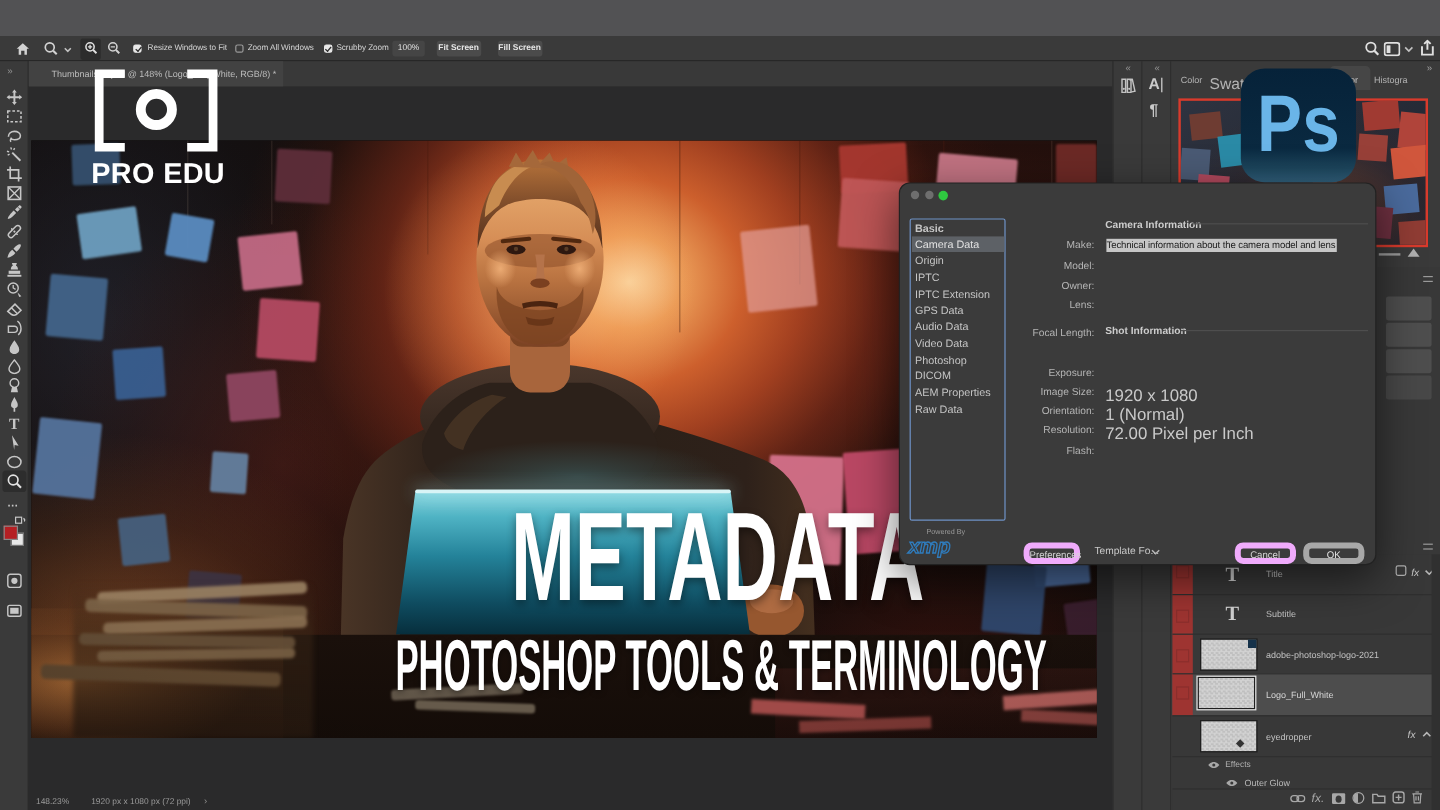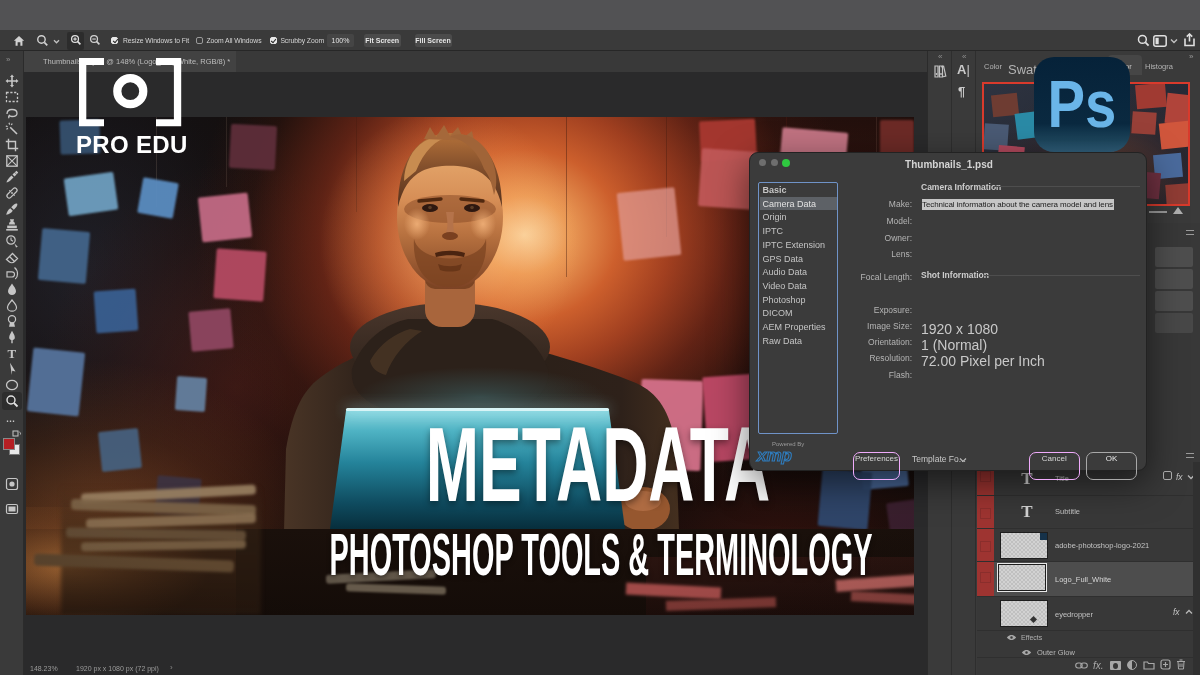--- a/index.html
+++ b/index.html
@@ -61,21 +61,21 @@
   .panels { left:927px; top:51px; width:273px; height:624px; background:#3a3a3a; }
 
   
   .dlg { left:749px; top:152px; width:398px; height:319px; background:#3b3b3b;
     border-radius:9px; border:1px solid #222; box-shadow:0 12px 36px rgba(0,0,0,.55);
     z-index:60; }
 
   .dlist { position:absolute; left:4px; font-size:9px; color:#c5c5c5; white-space:nowrap; }
   .dlbl { position:absolute; left:0; width:162px; text-align:right; font-size:8.5px; color:#b5b5b5; }
   .dval { position:absolute; left:171px; font-size:14px; color:#c9c9c9; }
-  .dbtn { position:absolute; height:28px; border:1px solid #f0abfc; border-radius:7px;
+  .dbtn { position:absolute; height:18px; border:5px solid #f0abfc; border-radius:7px;
     font-size:8px; color:#d6d6d6; text-align:center; line-height:12px; }
 
   
   .proedu { left:74px; top:52px; width:120px; height:110px; z-index:40; }
 
   
   .psicon { left:1034px; top:57px; width:96px; height:95px; border-radius:20px;
     background:linear-gradient(180deg,#062239 0%, #0a2940 70%, #1d465d 88%, #31607c 100%);
     z-index:50; text-align:center; }
   .psicon span { position:absolute; left:0; top:12.7px; width:96px; text-align:center;
@@ -526,21 +526,20 @@
   </div>
 
   <div class="abs psicon">
       <span>Ps</span>
     </div>
 
   <div class="abs dlg" id="dlg">
     <div class="abs" style="left:9px;top:6.2px;width:7px;height:7px;border-radius:50%;background:#6e6e6e;"></div>
     <div class="abs" style="left:20.5px;top:6.2px;width:7px;height:7px;border-radius:50%;background:#6e6e6e;"></div>
     <div class="abs" style="left:32px;top:5.7px;width:8px;height:8px;border-radius:50%;background:#2fc840;"></div>
-    <div class="abs" style="left:0;top:6px;width:398px;text-align:center;font-size:10px;font-weight:bold;color:#d4d4d4;">Thumbnails_1.psd</div>
 
     <div class="abs" style="left:7.5px;top:28.5px;width:80px;height:252px;border:1px solid #6f93c8;border-radius:2px;">
       <div class="abs" style="left:1px;top:14.7px;width:77px;height:13.2px;background:#5d6166;"></div>
       <div class="dlist" style="top:2.5px;font-weight:bold;">Basic</div>
       <div class="dlist" style="top:16.2px;color:#e2e2e2;">Camera Data</div>
       <div class="dlist" style="top:29.9px;">Origin</div>
       <div class="dlist" style="top:43.6px;">IPTC</div>
       <div class="dlist" style="top:57.3px;">IPTC Extension</div>
       <div class="dlist" style="top:71px;">GPS Data</div>
       <div class="dlist" style="top:84.7px;">Audio Data</div>

